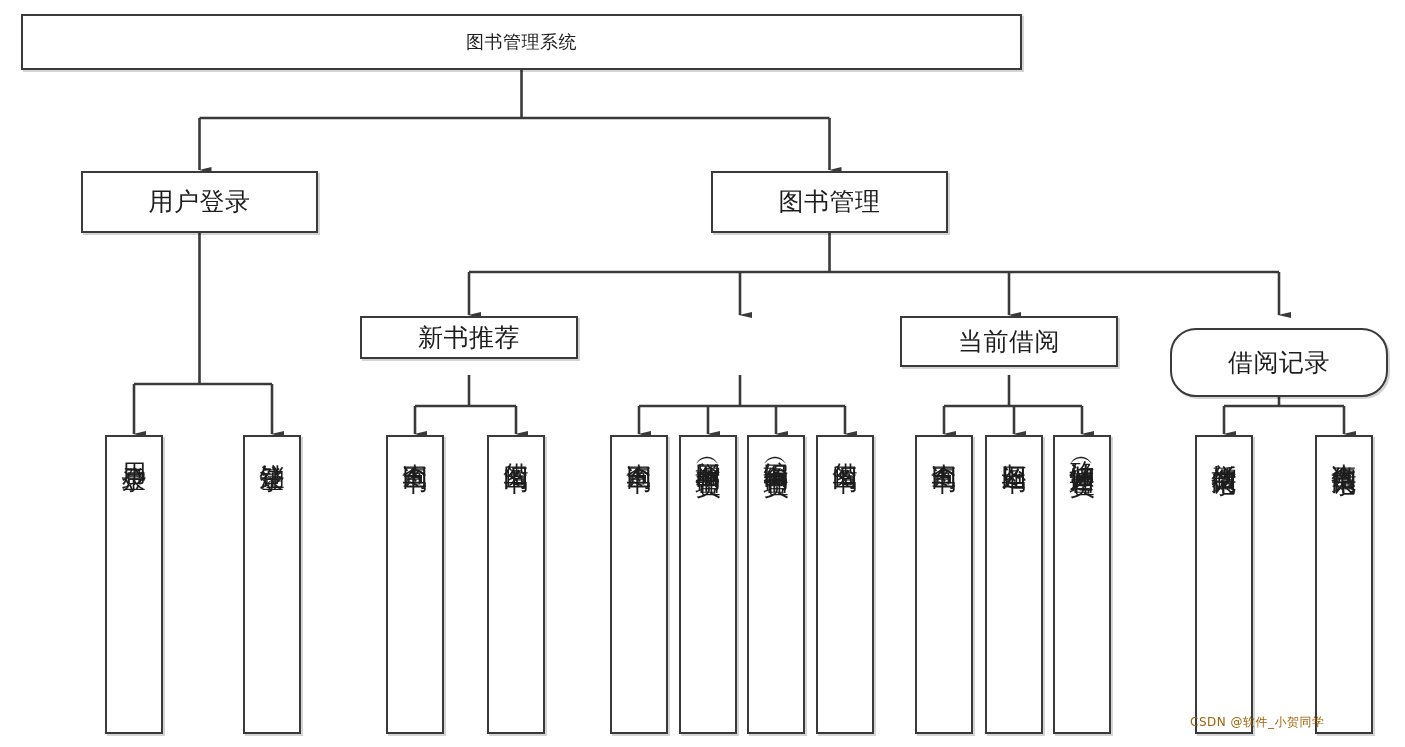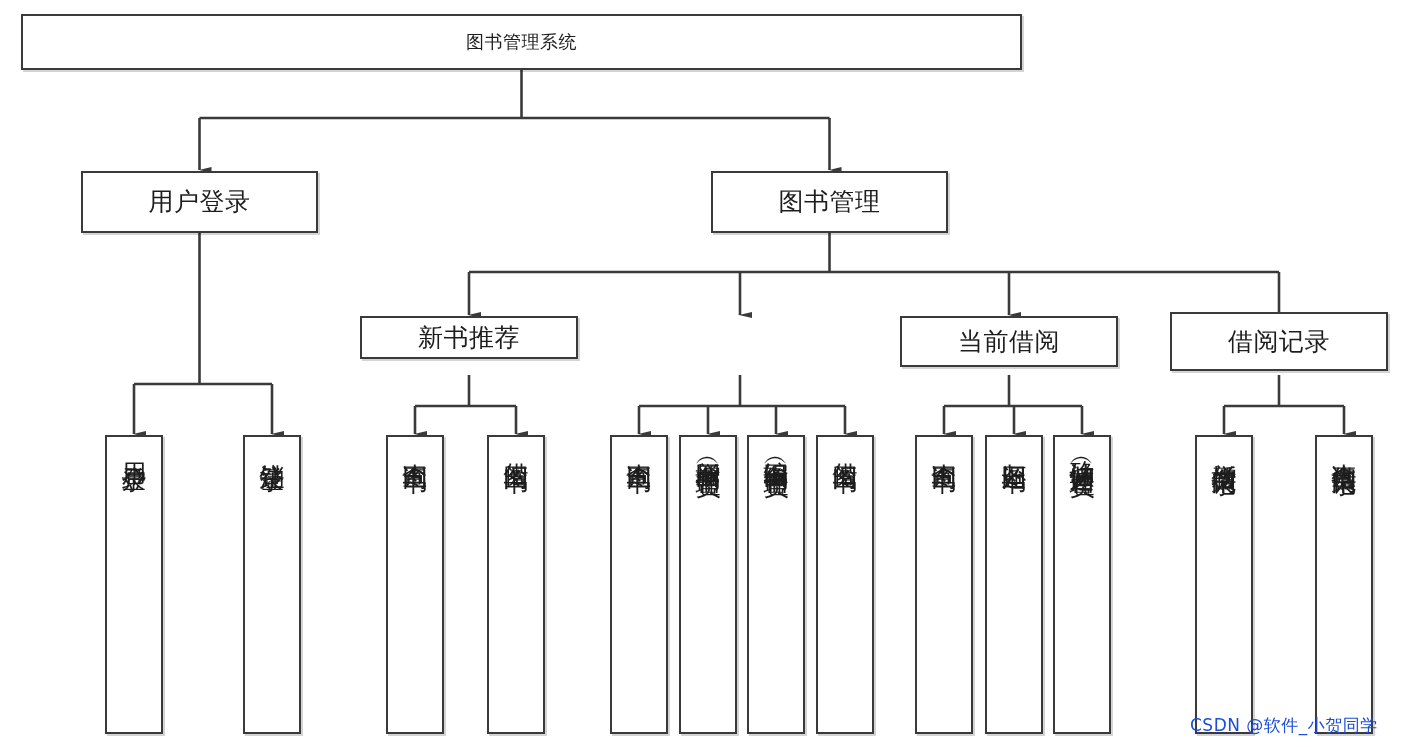--- a/index.html
+++ b/index.html
@@ -63,22 +63,22 @@
     letter-spacing: 2px;
     line-height: 1;
   }
   .node.vert.tall-text {
     padding-top: 4px;
   }
   .watermark {
     position: absolute;
     left: 1190px;
     top: 714px;
-    font-size: 17px;
-    color: #1d4ed8;
+    font-size: 12px;
+    color: #a16207;
     white-space: nowrap;
     letter-spacing: 0.5px;
   }
 </style>
 </head>
 <body>
 
 <div id="diagram-root">
 
   <svg id="edge-layer" viewBox="0 0 1405 747" width="1405" height="747" xmlns="http://www.w3.org/2000/svg">
@@ -138,21 +138,21 @@
 
   <div class="node horiz" style="left:360px;top:316px;width:218px;height:43px;">
     <span class="node-label">新书推荐</span>
   </div>
 
 
   <div class="node horiz" style="left:900px;top:316px;width:218px;height:51px;">
     <span class="node-label">当前借阅</span>
   </div>
 
-  <div class="node horiz" style="left:1170px;top:312px;width:218px;height:59px;">
+  <div class="node horiz" style="left:1170px;top:328px;width:218px;height:69px;border-radius:26px;">
     <span class="node-label">借阅记录</span>
   </div>
 
   <div id="leaf-container">
       <div class="node vert" style="left: 105px; top: 435px; width: 58px; height: 299px;">
         <span class="node-label">用户登录</span>
       </div>
       <div class="node vert" style="left: 243px; top: 435px; width: 58px; height: 299px;">
         <span class="node-label">注销登录</span>
       </div>

